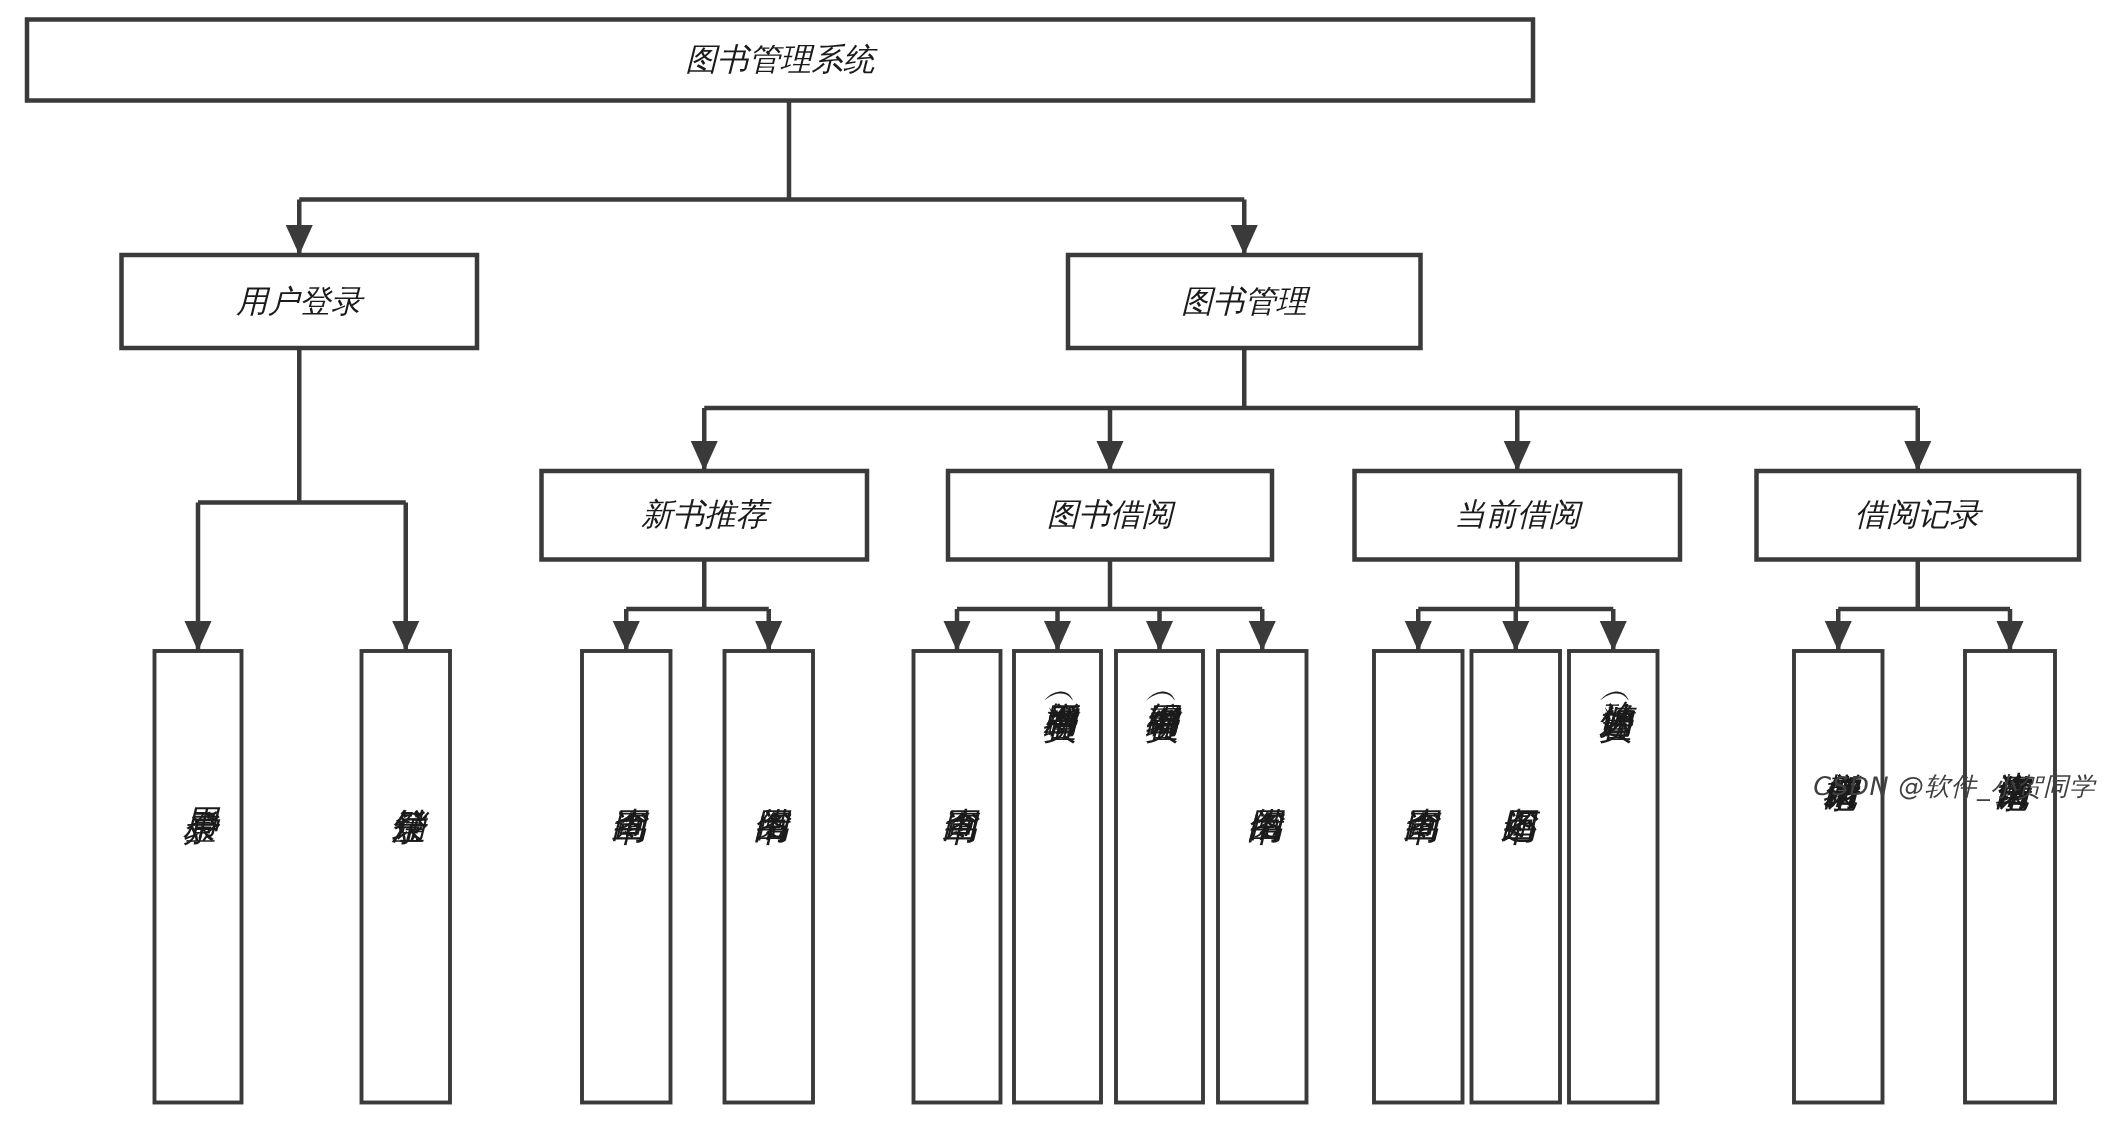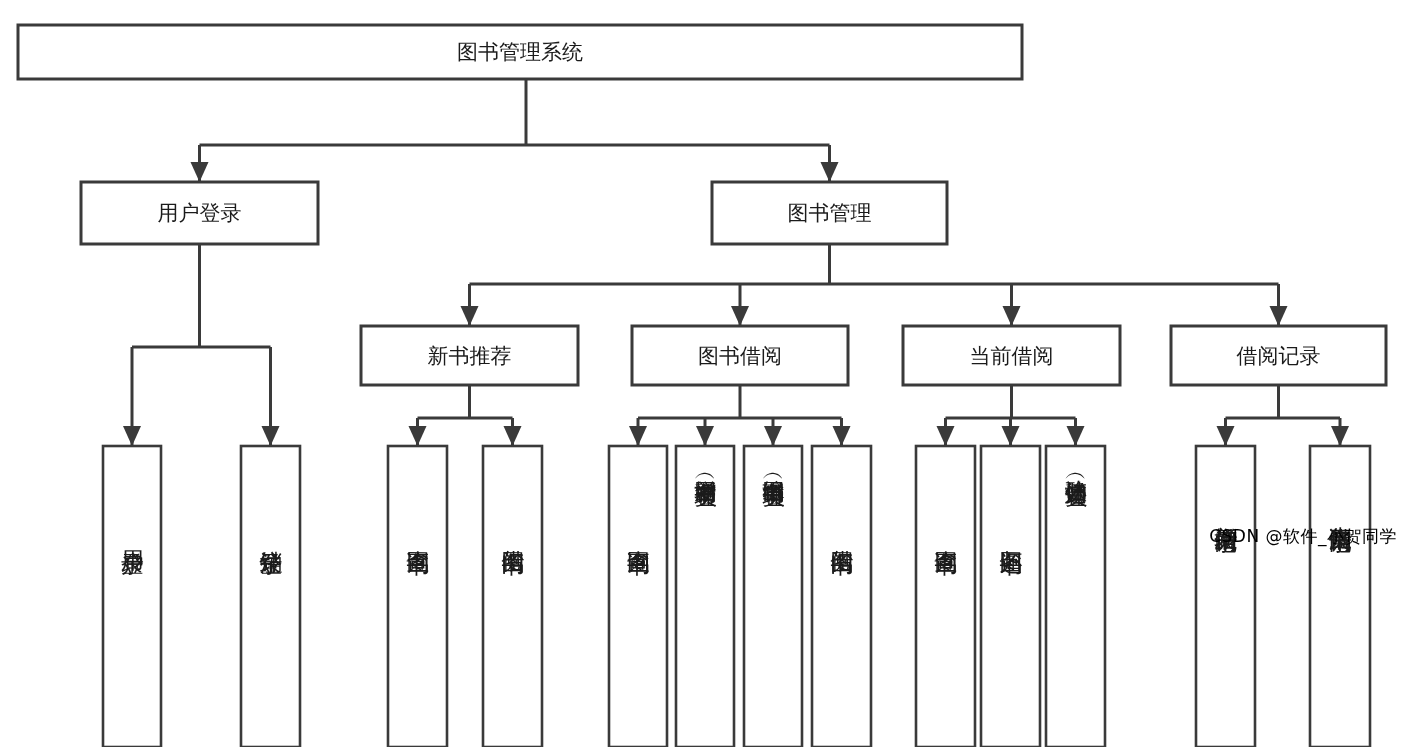--- a/index.html
+++ b/index.html
@@ -10,23 +10,24 @@
   body {
     width: 1405px;
     height: 747px;
     font-family: "DejaVu Sans", "Liberation Sans", sans-serif;
     overflow: hidden;
     position: relative;
   }
   #diagram-root {
     position: absolute;
     left: 0;
-    top: 12px;
+    top: 0;
     width: 1405px;
     height: 540px;
+    font-style: italic;
   }
   svg.diagram-canvas {
     display: block;
     width: 1405px;
     height: 747px;
   }
   .node-box {
     fill: #ffffff;
     stroke: #3a3a3a;
     stroke-width: 3;
@@ -67,21 +68,21 @@
     color: #1b1b1b;
     letter-spacing: 1px;
     white-space: nowrap;
   }
   .watermark {
     position: absolute;
     right: 8px;
     bottom: 4px;
     font-family: "DejaVu Sans", "Liberation Sans", sans-serif;
     font-size: 17px;
-    color: #000000;
+    color: #404040;
     letter-spacing: 0.5px;
     user-select: none;
   }
 </style>
 </head>
 <body>
 
 <div id="diagram-root">
   <svg class="diagram-canvas" viewBox="0 0 1405 747" xmlns="http://www.w3.org/2000/svg">
     <g id="connectors-layer">

